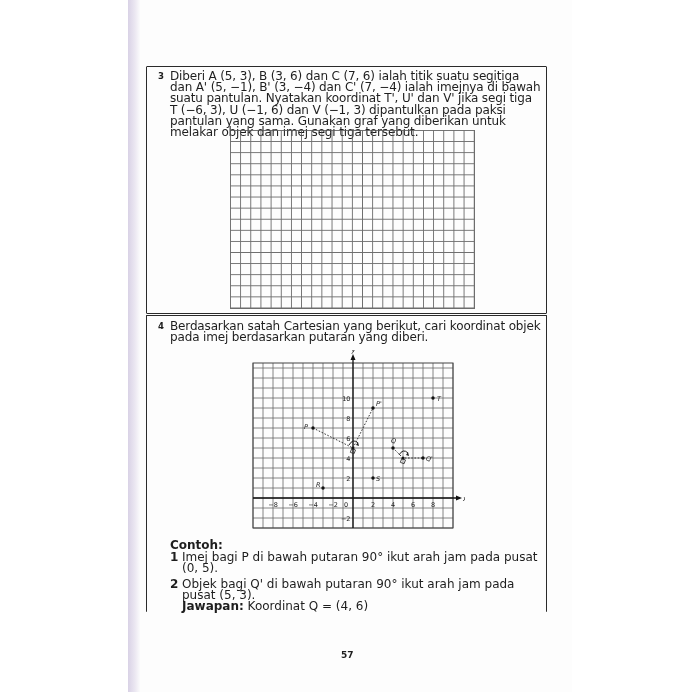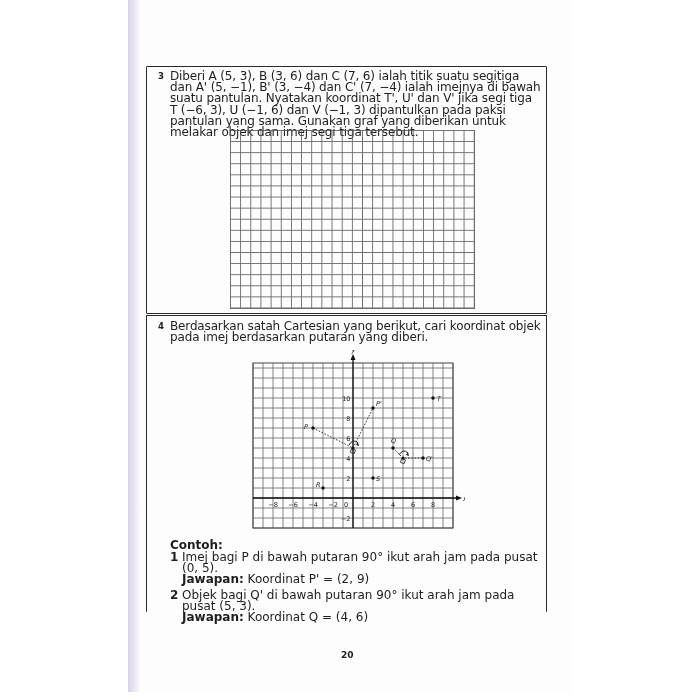--- a/index.html
+++ b/index.html
@@ -156,28 +156,24 @@
       <circle cx="193" cy="48" r="1.7" fill="#111"></circle>
       <text x="197" y="50.5" font-size="6.5" font-style="italic" fill="#222">T</text>
     </g>
 </svg>
 
 <div class="contoh">
   <span class="head">Contoh:</span>
   <div class="ex">
     <span class="n">1</span>
     <div>Imej bagi P di bawah putaran 90° ikut arah jam pada pusat (0, 5).</div>
-    <div>
-      <span class="ans-label">Jawapan:</span>
-      <span>Koordinat P' = (2, 9)</span>
-    </div>
   </div>
   <div class="ex">
     <span class="n">2</span>
     <div>Objek bagi Q' di bawah putaran 90° ikut arah jam pada pusat (5, 3).</div>
     <div>
       <span class="ans-label">Jawapan:</span>
       <span>Koordinat Q = (4, 6)</span>
     </div>
   </div>
 </div>
 
-<span class="pgnum">20</span>
+<span class="pgnum">57</span>
 
 </body></html>

